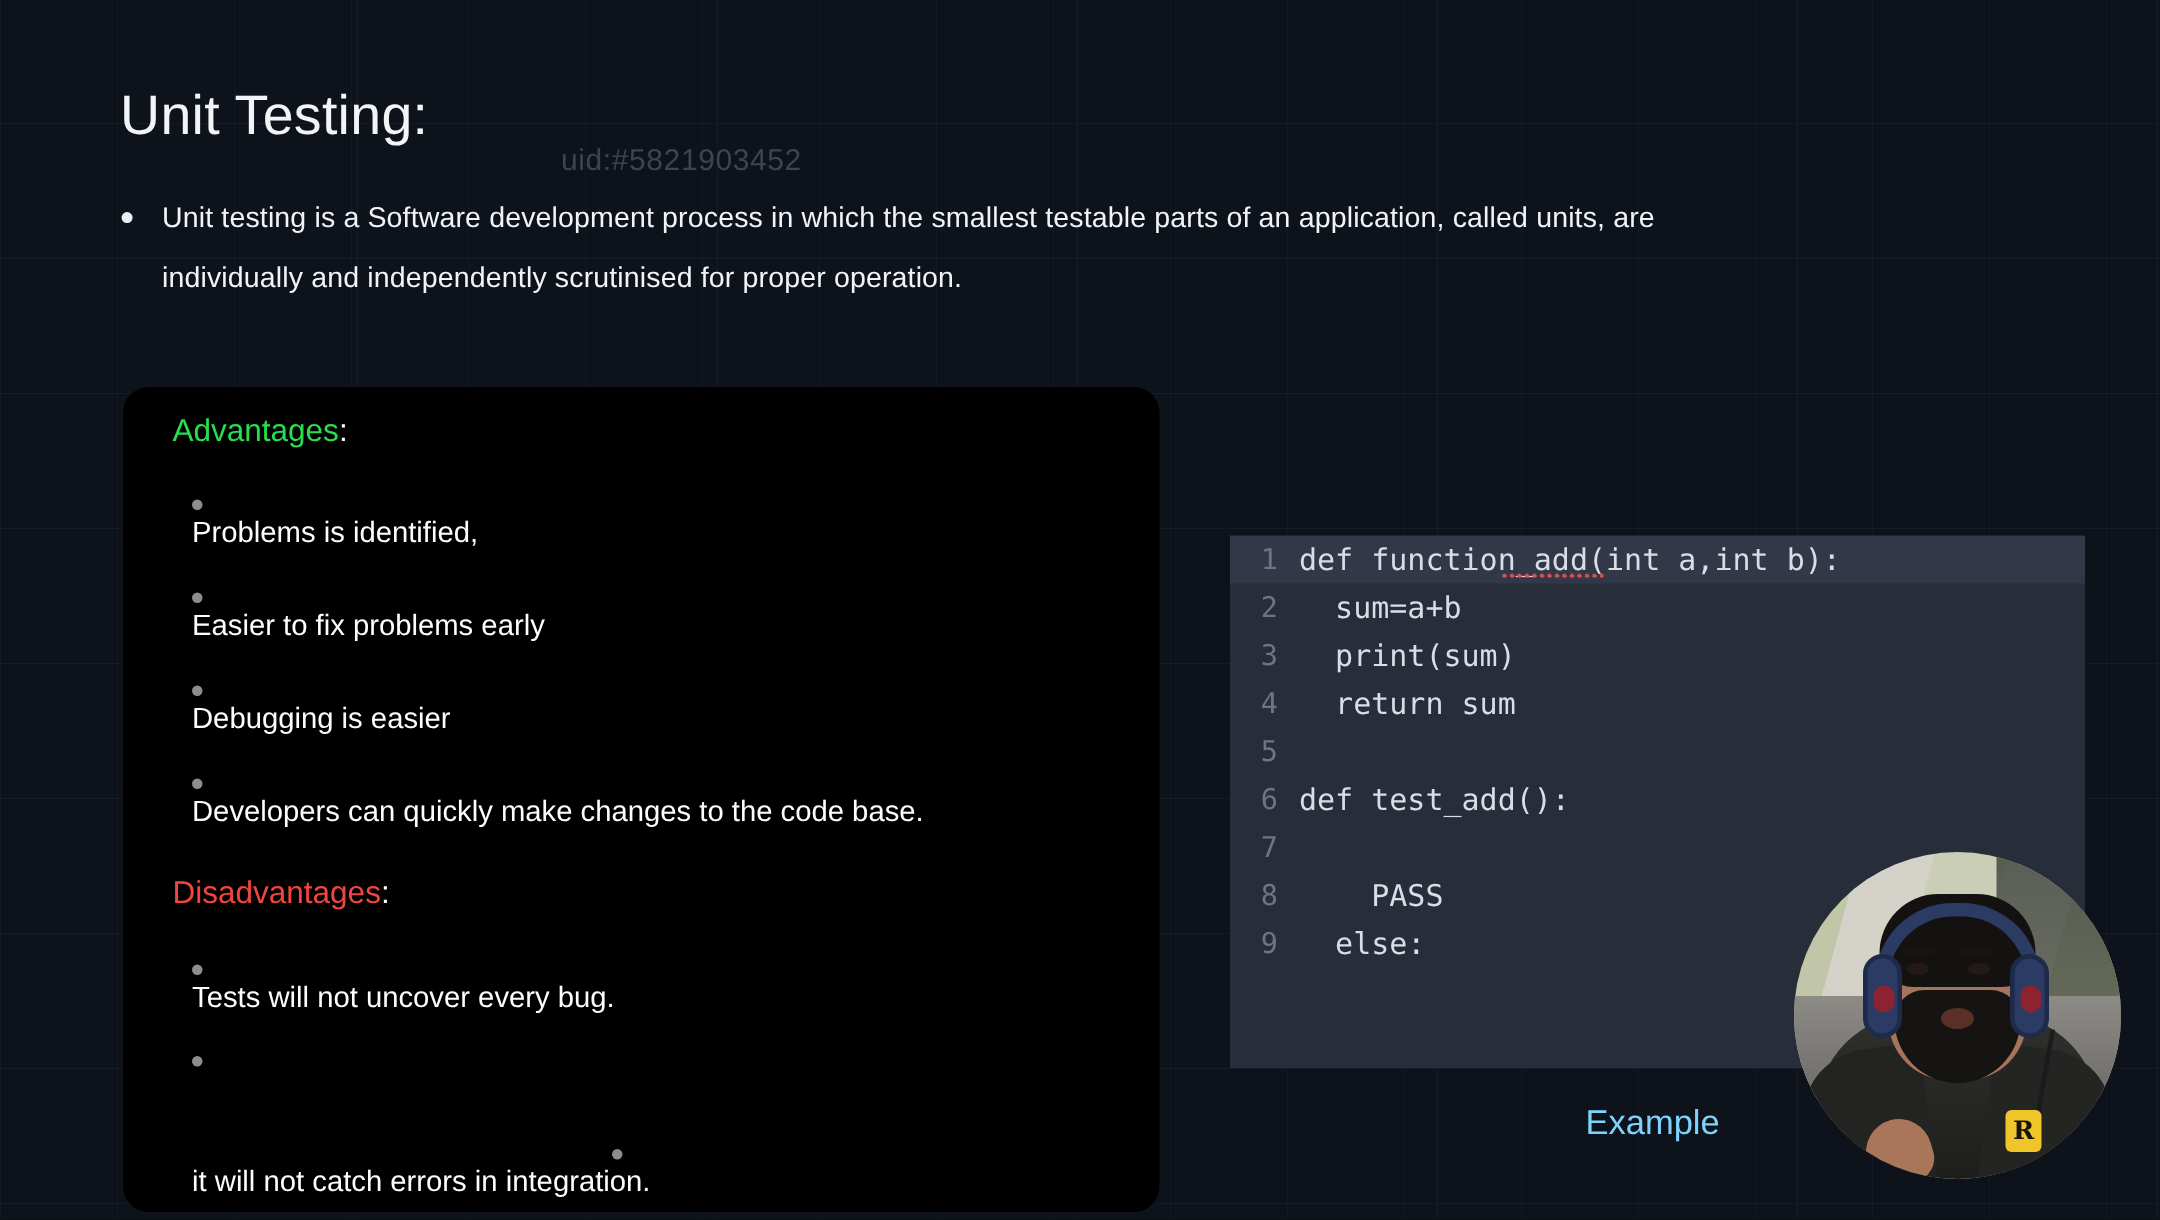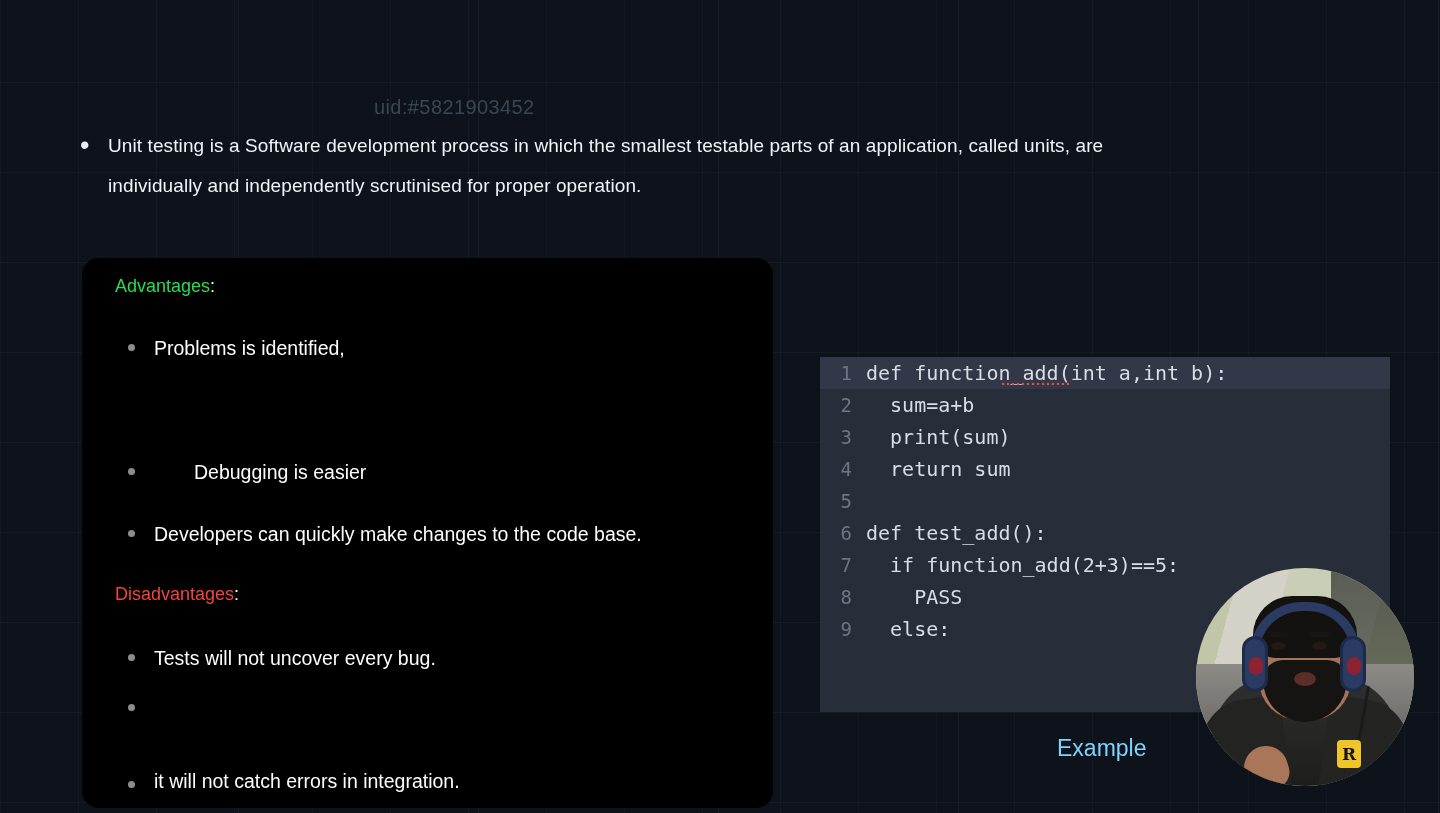--- a/index.html
+++ b/index.html
@@ -70,33 +70,34 @@
 
   
   #panel {
     position:absolute; left:82px; top:258px;
     width:691px; height:550px;
     background:#000000;
     border-radius:17px 17px 17px 17px;
   }
   .sec-head {
     position:absolute; left:33px;
-    font-size:18px; font-weight:400;
+    font-size:21px; font-weight:400;
     white-space:nowrap;
   }
   .sec-head .colon { color:#ffffff; }
   #head-adv { top:18px; }
   #head-adv .word { color:#27de4f; }
   #head-dis { top:326px; }
   #head-dis .word { color:#f2453d; }
 
   .li {
     position:absolute; left:46px;
     display:flex; align-items:baseline;
     white-space:nowrap;
+    flex-direction:column;
   }
   .li .bdot {
     width:7px; height:7px; border-radius:50%;
     background:#8d8d8d; flex:none;
     margin-right:19px; transform:translateY(-4px);
   }
   .li .ltxt {
     color:#fdfdfd; font-size:19.5px; line-height:22px;
     font-weight:400;
   }
@@ -264,39 +265,44 @@
   }
 </style>
 </head>
 <body>
 
 <div id="slide">
 
   <div id="grid"></div>
   <div id="grid2"></div>
 
+  <div id="title">Unit Testing:</div>
 
   <div id="watermark">uid:#5821903452</div>
 
   <div id="intro">
     <span class="dot">•</span>
     <span class="txt">Unit testing is a Software development process in which the smallest testable parts of an application, called units, are individually and independently scrutinised for proper operation.</span>
   </div>
 
   <div id="panel">
 
     <div class="sec-head" id="head-adv">
       <span class="word">Advantages</span><span class="colon">:</span>
     </div>
 
     <div class="li" style="top:79px;">
       <span class="bdot"></span>
       <span class="ltxt">Problems is identified,</span>
     </div>
-    <div class="li" style="top:203px;gap:40px;">
+    <div class="li" style="top:141px;">
+      <span class="bdot"></span>
+      <span class="ltxt">Easier to fix problems early</span>
+    </div>
+    <div class="li" style="top:203px;">
       <span class="bdot"></span>
       <span class="ltxt">Debugging is easier</span>
     </div>
     <div class="li" style="top:265px;">
       <span class="bdot"></span>
       <span class="ltxt">Developers can quickly make changes to the code base.</span>
     </div>
 
     <div class="sec-head" id="head-dis">
       <span class="word">Disadvantages</span><span class="colon">:</span>
@@ -338,21 +344,20 @@
     <div class="cline">
       <span class="gut">5</span>
       <span class="ccode"></span>
     </div>
     <div class="cline">
       <span class="gut">6</span>
       <span class="ccode">def test_add():</span>
     </div>
     <div class="cline">
       <span class="gut">7</span>
-      <span class="ccode">  if function_add(2+3)==5:</span>
     </div>
     <div class="cline">
       <span class="gut">8</span>
       <span class="ccode">    PASS</span>
     </div>
     <div class="cline">
       <span class="gut">9</span>
       <span class="ccode">  else:</span>
     </div>
   </div>

